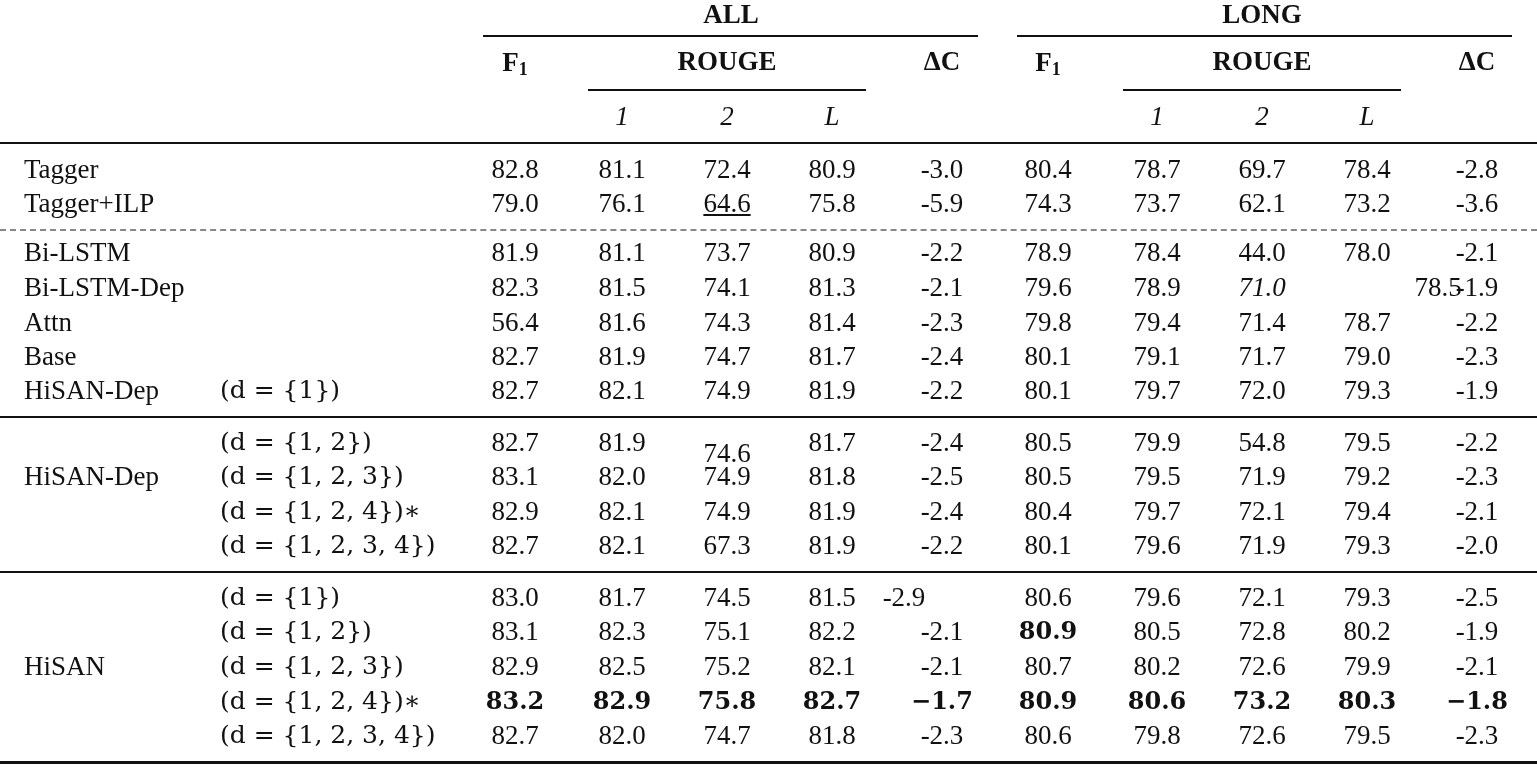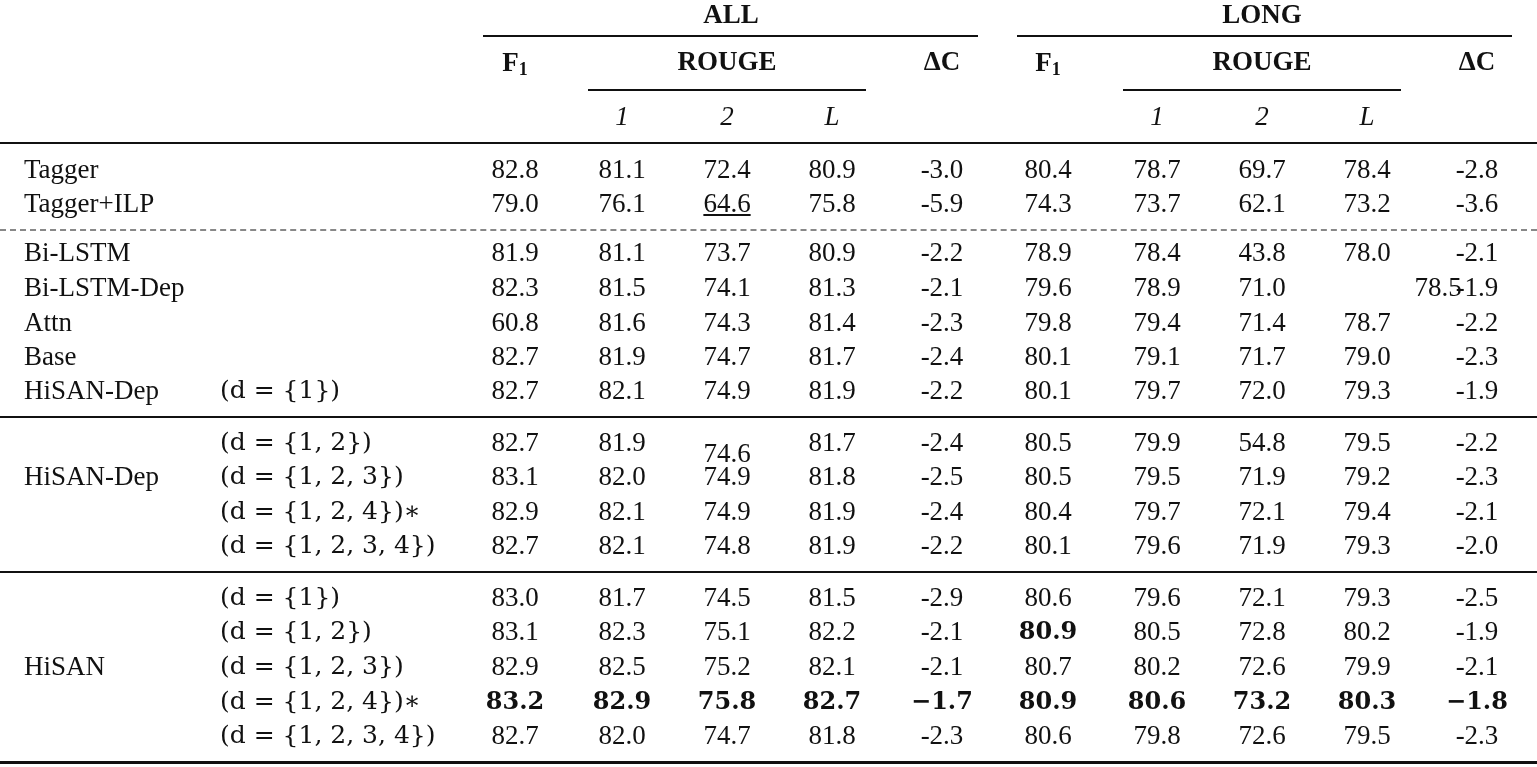--- a/index.html
+++ b/index.html
@@ -77,40 +77,40 @@
     </div>
     <div>
       <div class="txt" style="left: 24px; top: 235px;">Bi-LSTM</div>
       <div class="txt c" style="left: 515px; top: 235px;">81.9</div>
       <div class="txt c" style="left: 622px; top: 235px;">81.1</div>
       <div class="txt c" style="left: 727px; top: 235px;">73.7</div>
       <div class="txt c" style="left: 832px; top: 235px;">80.9</div>
       <div class="txt c" style="left: 942px; top: 235px;">-2.2</div>
       <div class="txt c" style="left: 1048px; top: 235px;">78.9</div>
       <div class="txt c" style="left: 1157px; top: 235px;">78.4</div>
-      <div class="txt c" style="left: 1262px; top: 235px;">43.8</div>
+      <div class="txt c" style="left: 1262px; top: 235px;">44.0</div>
       <div class="txt c" style="left: 1367px; top: 235px;">78.0</div>
       <div class="txt c" style="left: 1477px; top: 235px;">-2.1</div>
     </div>
     <div>
       <div class="txt" style="left: 24px; top: 270px;">Bi-LSTM-Dep</div>
       <div class="txt c" style="left: 515px; top: 270px;">82.3</div>
       <div class="txt c" style="left: 622px; top: 270px;">81.5</div>
       <div class="txt c" style="left: 727px; top: 270px;">74.1</div>
       <div class="txt c" style="left: 832px; top: 270px;">81.3</div>
       <div class="txt c" style="left: 942px; top: 270px;">-2.1</div>
       <div class="txt c" style="left: 1048px; top: 270px;">79.6</div>
       <div class="txt c" style="left: 1157px; top: 270px;">78.9</div>
-      <div class="txt c" style="left: 1262px; top: 270px;">71.0</div>
+      <div class="txt c" style="left: 1262px; top: 270px; font-style: italic;">71.0</div>
       <div class="txt c" style="left: 1430px; top: 270px; margin-left: 8px;">78.5</div>
       <div class="txt c" style="left: 1477px; top: 270px;">-1.9</div>
     </div>
     <div>
       <div class="txt" style="left: 24px; top: 305px;">Attn</div>
-      <div class="txt c" style="left: 515px; top: 305px;">60.8</div>
+      <div class="txt c" style="left: 515px; top: 305px;">56.4</div>
       <div class="txt c" style="left: 622px; top: 305px;">81.6</div>
       <div class="txt c" style="left: 727px; top: 305px;">74.3</div>
       <div class="txt c" style="left: 832px; top: 305px;">81.4</div>
       <div class="txt c" style="left: 942px; top: 305px;">-2.3</div>
       <div class="txt c" style="left: 1048px; top: 305px;">79.8</div>
       <div class="txt c" style="left: 1157px; top: 305px;">79.4</div>
       <div class="txt c" style="left: 1262px; top: 305px;">71.4</div>
       <div class="txt c" style="left: 1367px; top: 305px;">78.7</div>
       <div class="txt c" style="left: 1477px; top: 305px;">-2.2</div>
     </div>
@@ -178,36 +178,36 @@
       <div class="txt c" style="left: 1048px; top: 494px;">80.4</div>
       <div class="txt c" style="left: 1157px; top: 494px;">79.7</div>
       <div class="txt c" style="left: 1262px; top: 494px;">72.1</div>
       <div class="txt c" style="left: 1367px; top: 494px;">79.4</div>
       <div class="txt c" style="left: 1477px; top: 494px;">-2.1</div>
     </div>
     <div>
       <div class="txt cfg" style="left: 220px; top: 528px;">(d = {1, 2, 3, 4})</div>
       <div class="txt c" style="left: 515px; top: 528px;">82.7</div>
       <div class="txt c" style="left: 622px; top: 528px;">82.1</div>
-      <div class="txt c" style="left: 727px; top: 528px;">74.8</div>
+      <div class="txt c" style="left: 727px; top: 528px;">67.3</div>
       <div class="txt c" style="left: 832px; top: 528px;">81.9</div>
       <div class="txt c" style="left: 942px; top: 528px;">-2.2</div>
       <div class="txt c" style="left: 1048px; top: 528px;">80.1</div>
       <div class="txt c" style="left: 1157px; top: 528px;">79.6</div>
       <div class="txt c" style="left: 1262px; top: 528px;">71.9</div>
       <div class="txt c" style="left: 1367px; top: 528px;">79.3</div>
       <div class="txt c" style="left: 1477px; top: 528px;">-2.0</div>
     </div>
     <div>
       <div class="txt cfg" style="left: 220px; top: 580px;">(d = {1})</div>
       <div class="txt c" style="left: 515px; top: 580px;">83.0</div>
       <div class="txt c" style="left: 622px; top: 580px;">81.7</div>
       <div class="txt c" style="left: 727px; top: 580px;">74.5</div>
       <div class="txt c" style="left: 832px; top: 580px;">81.5</div>
-      <div class="txt c" style="left: 942px; top: 580px;">-2.9</div>
+      <div class="txt c" style="left: 904px; top: 580px;">-2.9</div>
       <div class="txt c" style="left: 1048px; top: 580px;">80.6</div>
       <div class="txt c" style="left: 1157px; top: 580px;">79.6</div>
       <div class="txt c" style="left: 1262px; top: 580px;">72.1</div>
       <div class="txt c" style="left: 1367px; top: 580px;">79.3</div>
       <div class="txt c" style="left: 1477px; top: 580px;">-2.5</div>
     </div>
     <div>
       <div class="txt cfg" style="left: 220px; top: 614px;">(d = {1, 2})</div>
       <div class="txt c" style="left: 515px; top: 614px;">83.1</div>
       <div class="txt c" style="left: 622px; top: 614px;">82.3</div>

